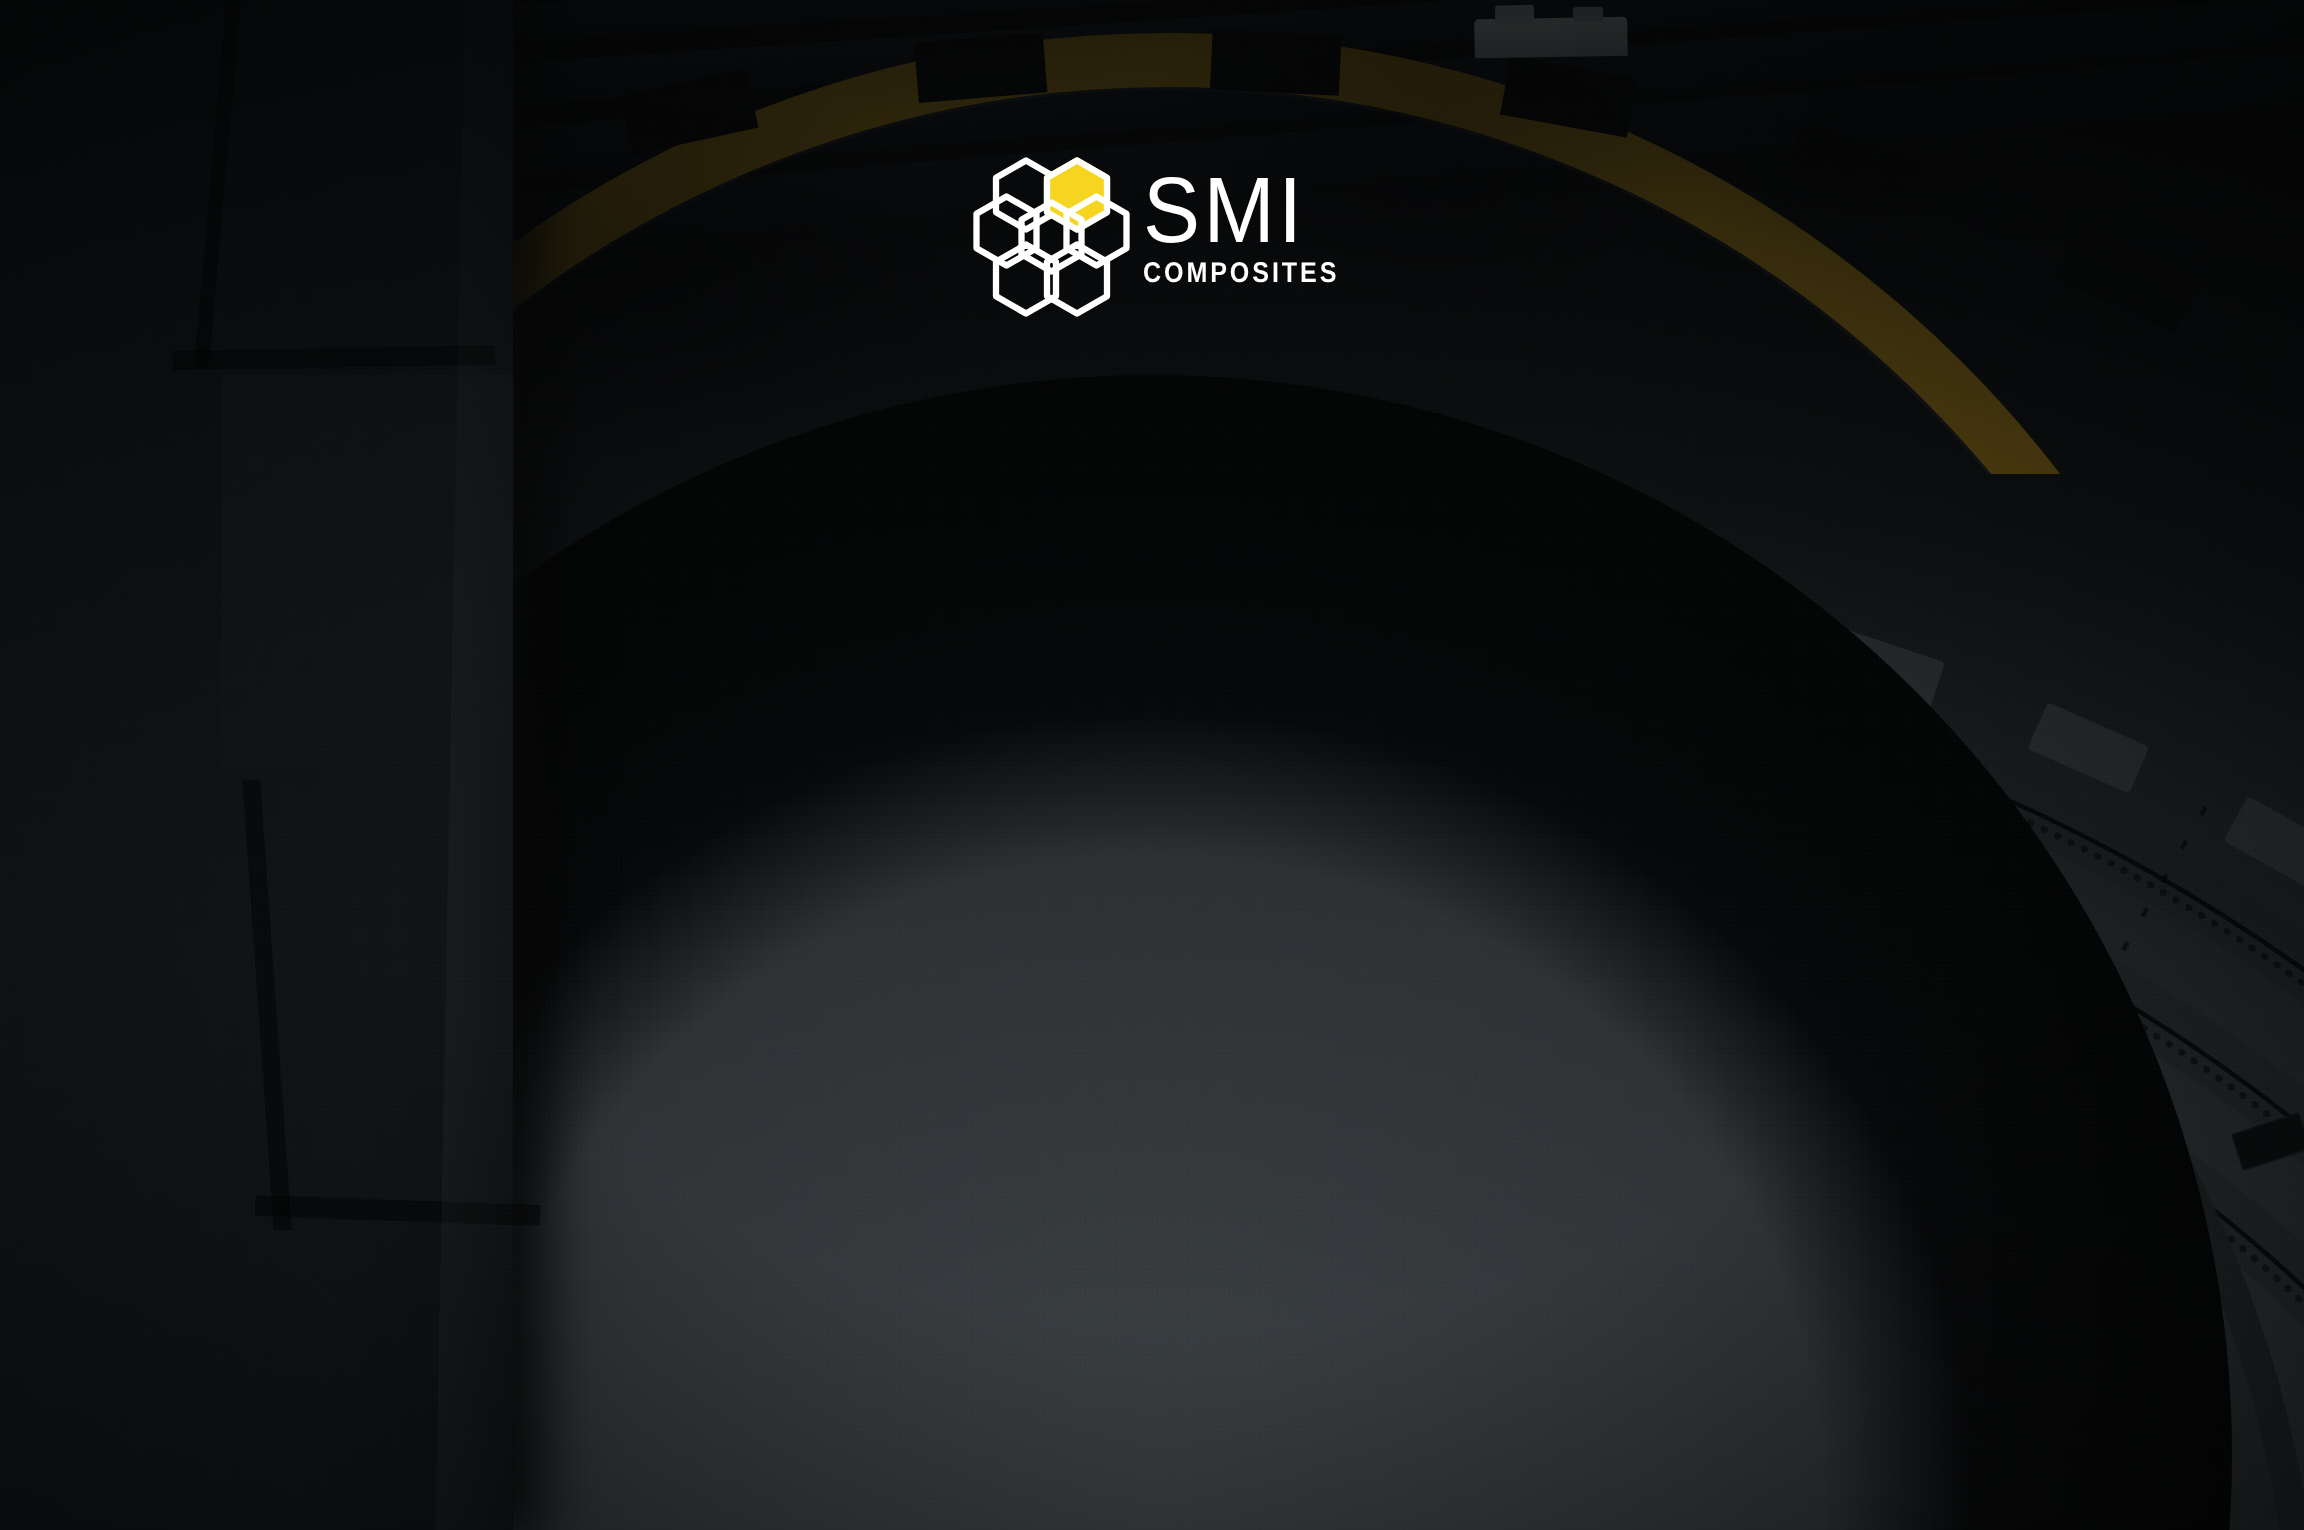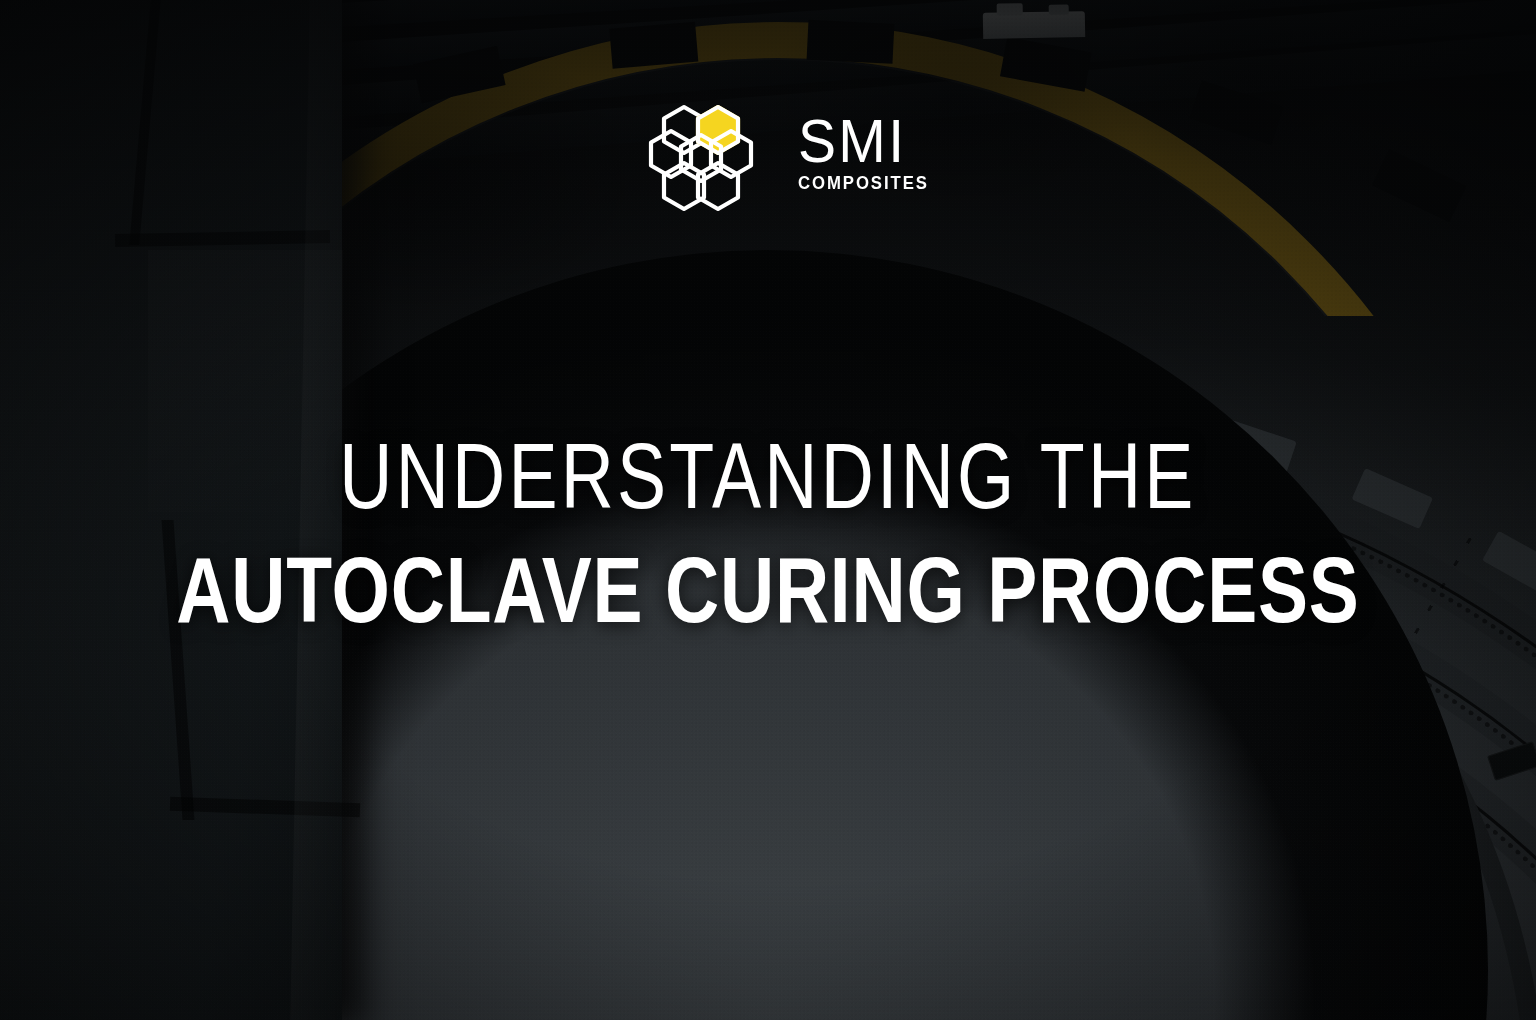--- a/index.html
+++ b/index.html
@@ -204,21 +204,21 @@
 
   
   .content{ position:absolute; inset:0; }
 
   
   .logo{
     position:absolute; left:648px; top:104px;
     display:flex; align-items:flex-start; gap:8px;
   }
   .logo-mark{ width:106px; height:108px; display:block; }
-  .logo-words{ padding-top:10px;margin-left:36px; }
+  .logo-words{ padding-top:10px; }
   .logo-smi{
     font-family:"Liberation Sans", sans-serif;
     font-size:62px; line-height:.86;
     font-weight:400;
     color:#ffffff;
     letter-spacing:2.5px;
     transform:scaleX(.92);
     transform-origin:left top;
   }
   .logo-sub{
@@ -385,19 +385,15 @@
 
           <polygon points="70,59 90,70.5 90,93.5 70,105 50,93.5 50,70.5"></polygon>
         </g>
       </svg>
       <div class="logo-words">
         <div class="logo-smi">SMI</div>
         <div class="logo-sub">COMPOSITES</div>
       </div>
     </div>
 
-    <div class="headline">
-      <div class="hl-thin">UNDERSTANDING THE</div>
-      <div class="hl-bold">AUTOCLAVE CURING PROCESS</div>
-    </div>
 
   </div>
 </div>
 
 </body></html>

